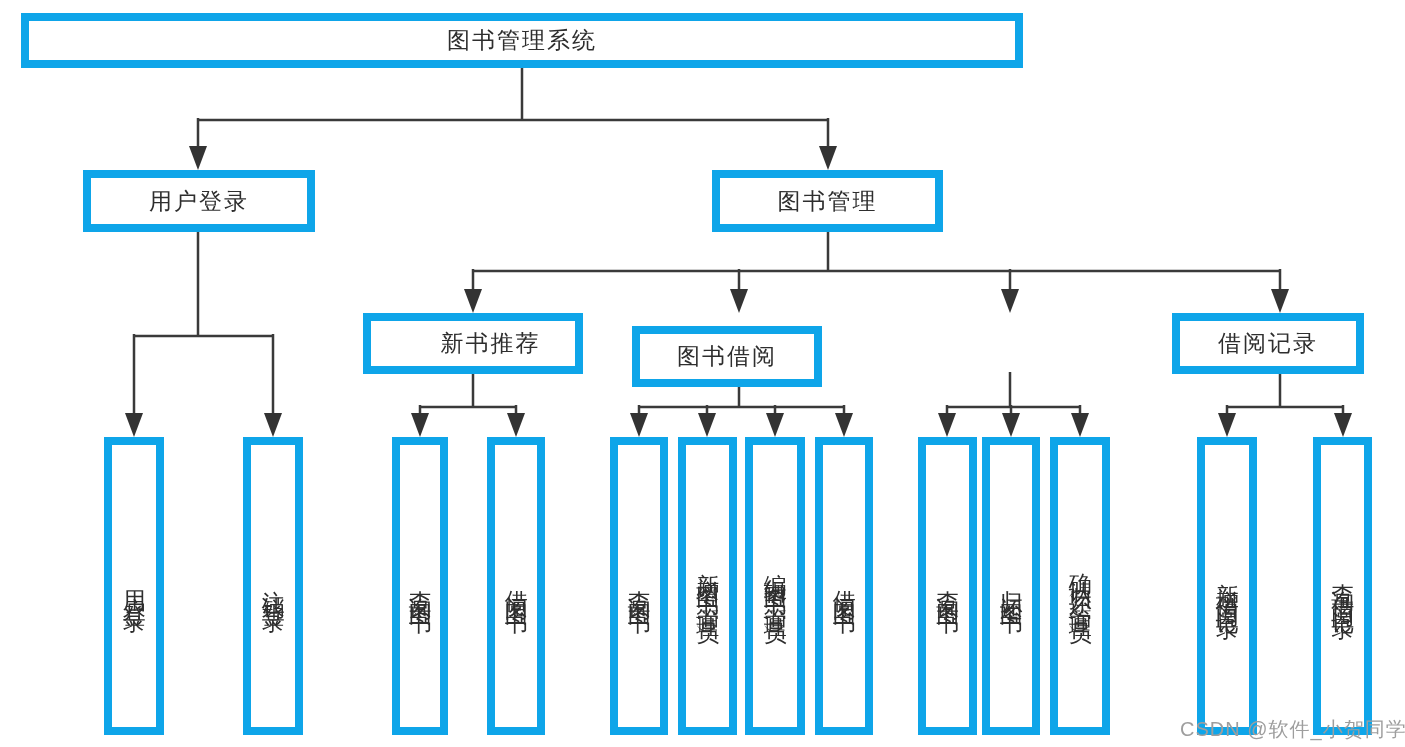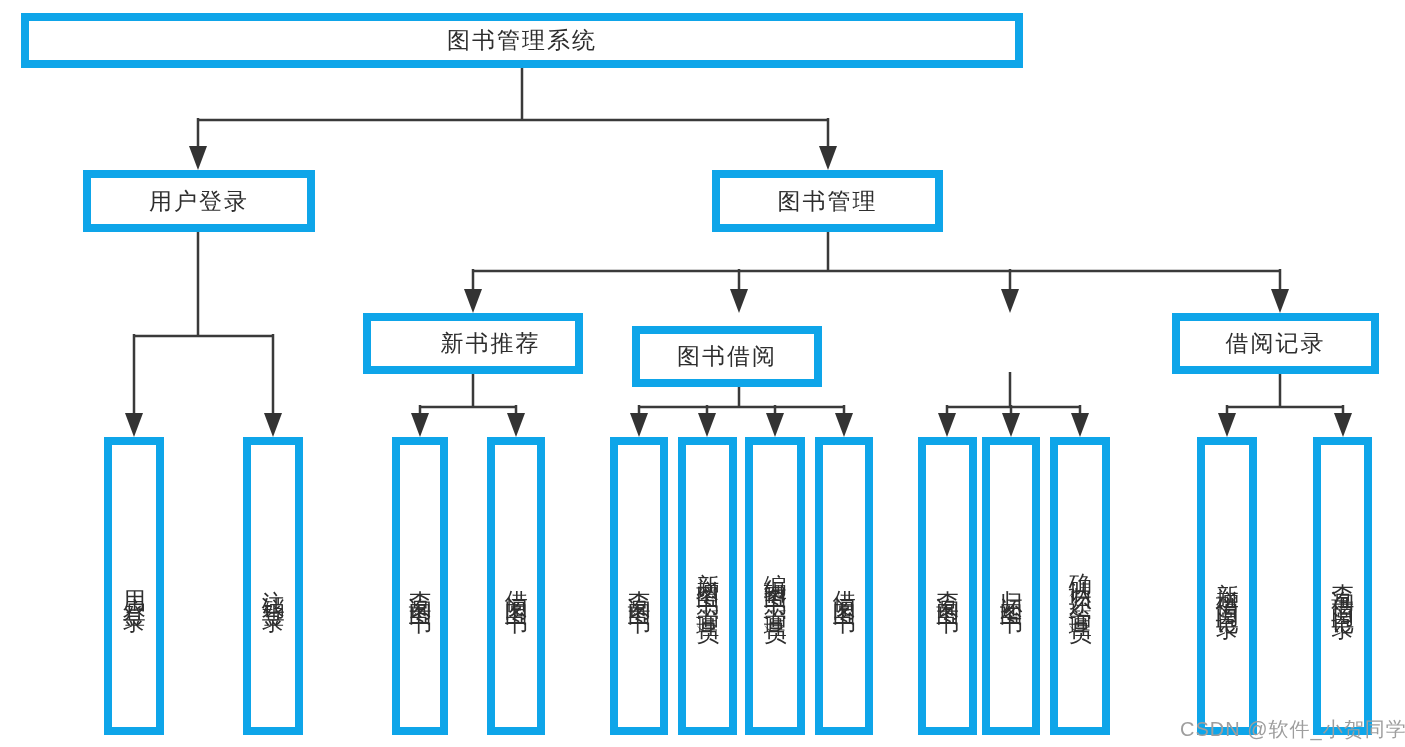--- a/index.html
+++ b/index.html
@@ -98,21 +98,21 @@
     </g>
   </svg>
 
   <div class="box" style="left:21px; top:13px; width:1002px; height:55px;">图书管理系统</div>
 
   <div class="box" style="left:83px; top:170px; width:232px; height:62px;">用户登录</div>
   <div class="box" style="left:712px; top:170px; width:231px; height:62px;">图书管理</div>
 
   <div class="box" style="left:363px; top:313px; width:220px; height:61px;padding-left:35px;">新书推荐</div>
   <div class="box" style="left:632px; top:313px; width:190px; height:61px;margin-top:13px;">图书借阅</div>
-  <div class="box" style="left:1172px; top:313px; width:207px; height:61px;">借阅记录</div>
+  <div class="box" style="left:1172px; top:313px; width:192px; height:61px;">借阅记录</div>
 
   <div class="box leaf" style="left:104px; width:60px;">
     <span class="vtext">用户登录</span>
   </div>
   <div class="box leaf" style="left:243px; width:60px;">
     <span class="vtext">注销登录</span>
   </div>
 
   <div class="box leaf" style="left:392px; width:56px;">
     <span class="vtext">查询图书</span>

